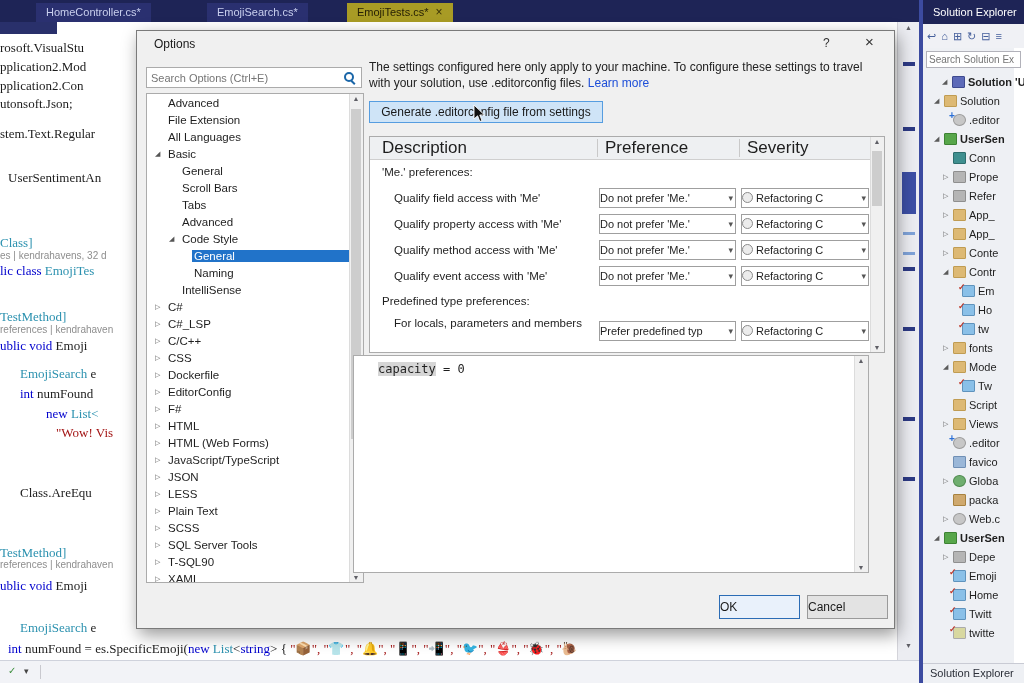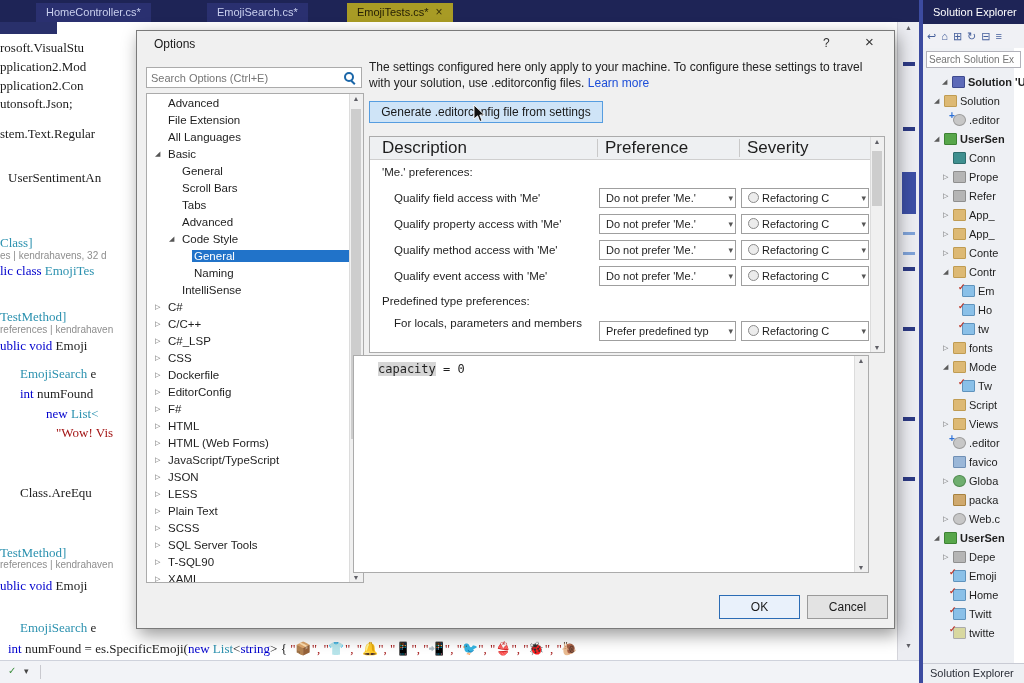--- a/index.html
+++ b/index.html
@@ -83,27 +83,27 @@
 .vsb .thumb{position:absolute;left:1px;width:10px;background:#cdcdcd}
 #optinfo{position:absolute;left:232px;top:28px;width:514px;font-size:12px;color:#222;line-height:16px}
 #learnmore{color:#1d4ed8}
 #genbtn{position:absolute;left:232px;top:70px;width:234px;height:22px;background:#cfe4f7;border:1px solid #569de0;font-size:12px;color:#1a1a1a;text-align:center;line-height:20px;box-sizing:border-box;cursor:default}
 #grid{position:absolute;left:232px;top:105px;width:516px;height:217px;background:#fff;border:1px solid #ababab;box-sizing:border-box}
 #ghead{position:absolute;left:0;top:0;width:502px;height:22px;background:#eef0f2;border-bottom:1px solid #cfcfcf}
 .gh{position:absolute;top:0;height:22px;line-height:22px;font-size:17px;color:#1e1e1e}
 .gsep{position:absolute;top:2px;width:1px;height:18px;background:#c9c9c9}
 .ggroup{position:absolute;left:12px;font-size:11.5px;color:#1e1e1e;white-space:nowrap}
 .gdesc{position:absolute;left:24px;font-size:11.5px;color:#1e1e1e}
-.combo{position:absolute;height:20px;background:#fff;border:1px solid #9f9f9f;font-size:11px;line-height:18px;padding-left:6px;overflow:hidden;white-space:nowrap;color:#1e1e1e;box-sizing:border-box;cursor:default}
+.combo{position:absolute;height:20px;background:#fff;border:1px solid #9f9f9f;font-size:11px;line-height:18px;padding-left:0;overflow:hidden;white-space:nowrap;color:#1e1e1e;box-sizing:border-box;cursor:default}
 .combo .arr{position:absolute;right:2px;top:0;font-size:9px;color:#555;line-height:18px}
 .sevc{display:inline-block;width:9px;height:9px;border:1px solid #8a8a8a;border-radius:50%;background:#ececec;margin-right:3px;vertical-align:-1px}
 #preview{position:absolute;left:216px;top:324px;width:516px;height:218px;background:#fff;border:1px solid #ababab;box-sizing:border-box}
 #prevcode{position:absolute;left:24px;top:6px;font-family:"DejaVu Sans Mono",monospace;font-size:12px;color:#1e1e1e;white-space:pre}
 #prevcode .tok{background:#d6d6d6}
-.btn{position:absolute;width:81px;height:24px;font-size:12px;text-align:center;line-height:22px;color:#1a1a1a;box-sizing:border-box;cursor:default}
+.btn{position:absolute;width:81px;height:24px;font-size:12px;line-height:22px;color:#1a1a1a;box-sizing:border-box;cursor:default}
 #okbtn{left:582px;top:564px;background:#e9f1fb;border:1px solid #2b6cb5}
 #cancelbtn{left:670px;top:564px;background:#e3e3e3;border:1px solid #9a9a9a}
 #cursor{position:absolute;left:473px;top:104px;z-index:50}
 </style>
 </head>
 <body>
 
 <div id="screen">
 
   <div id="topbar">
@@ -402,25 +402,25 @@
       <div class="titem tl2">
           <span class="exp"></span>
           <span class="lbl">IntelliSense</span>
         </div>
       <div class="titem tl1">
           <span class="exp">▷</span>
           <span class="lbl">C#</span>
         </div>
       <div class="titem tl1">
           <span class="exp">▷</span>
+          <span class="lbl">C#_LSP</span>
+        </div>
+      <div class="titem tl1">
+          <span class="exp">▷</span>
           <span class="lbl">C/C++</span>
-        </div>
-      <div class="titem tl1">
-          <span class="exp">▷</span>
-          <span class="lbl">C#_LSP</span>
         </div>
       <div class="titem tl1">
           <span class="exp">▷</span>
           <span class="lbl">CSS</span>
         </div>
       <div class="titem tl1">
           <span class="exp">▷</span>
           <span class="lbl">Dockerfile</span>
         </div>
       <div class="titem tl1">

